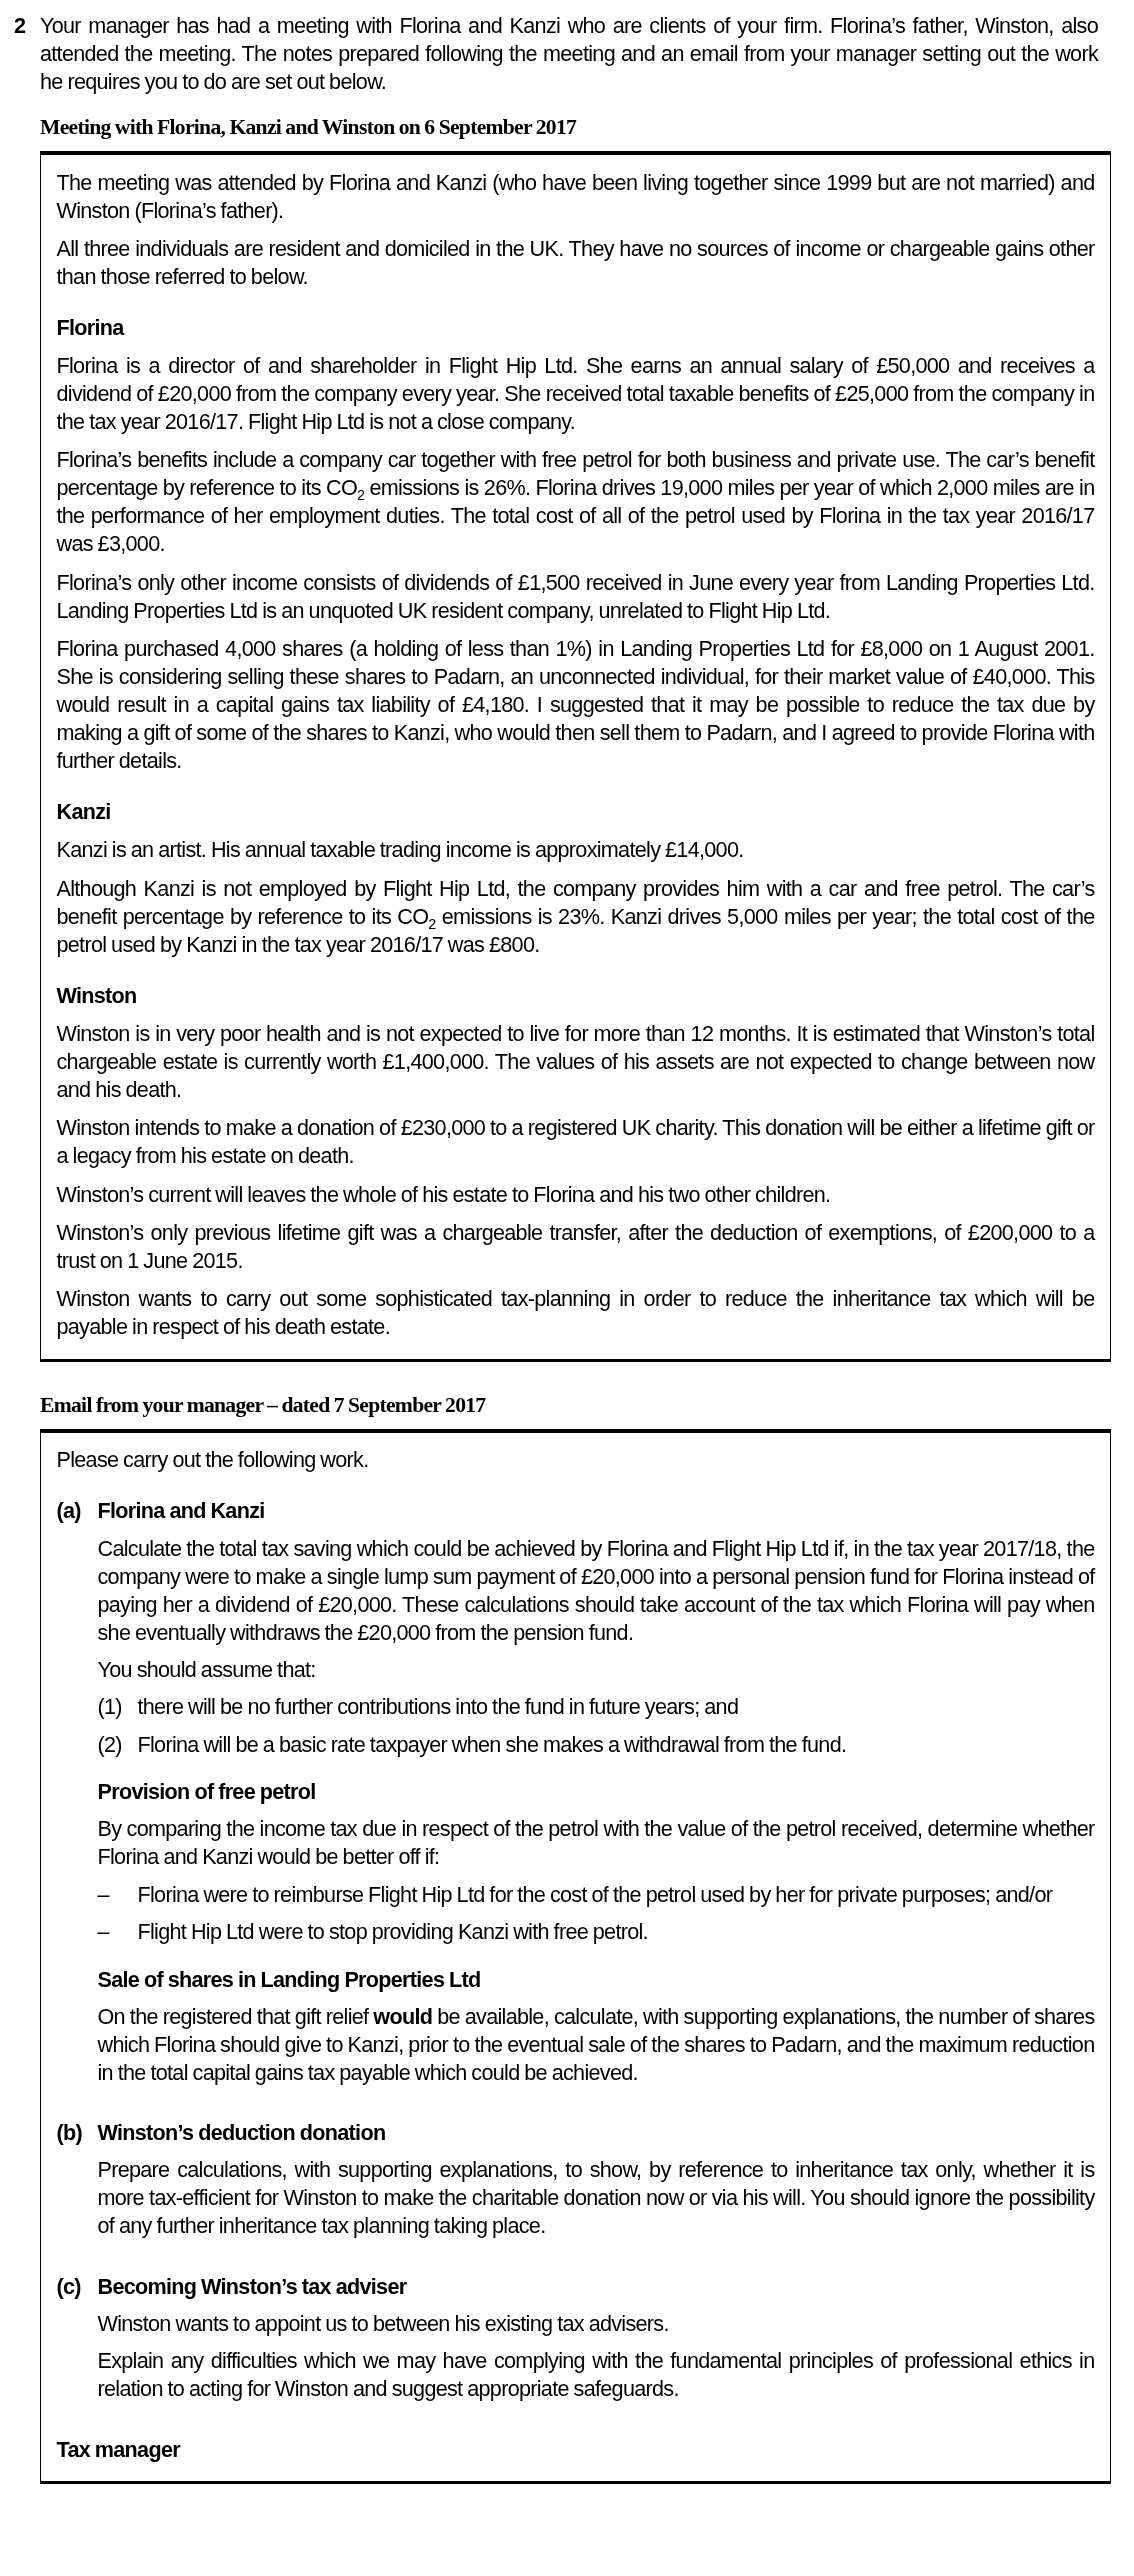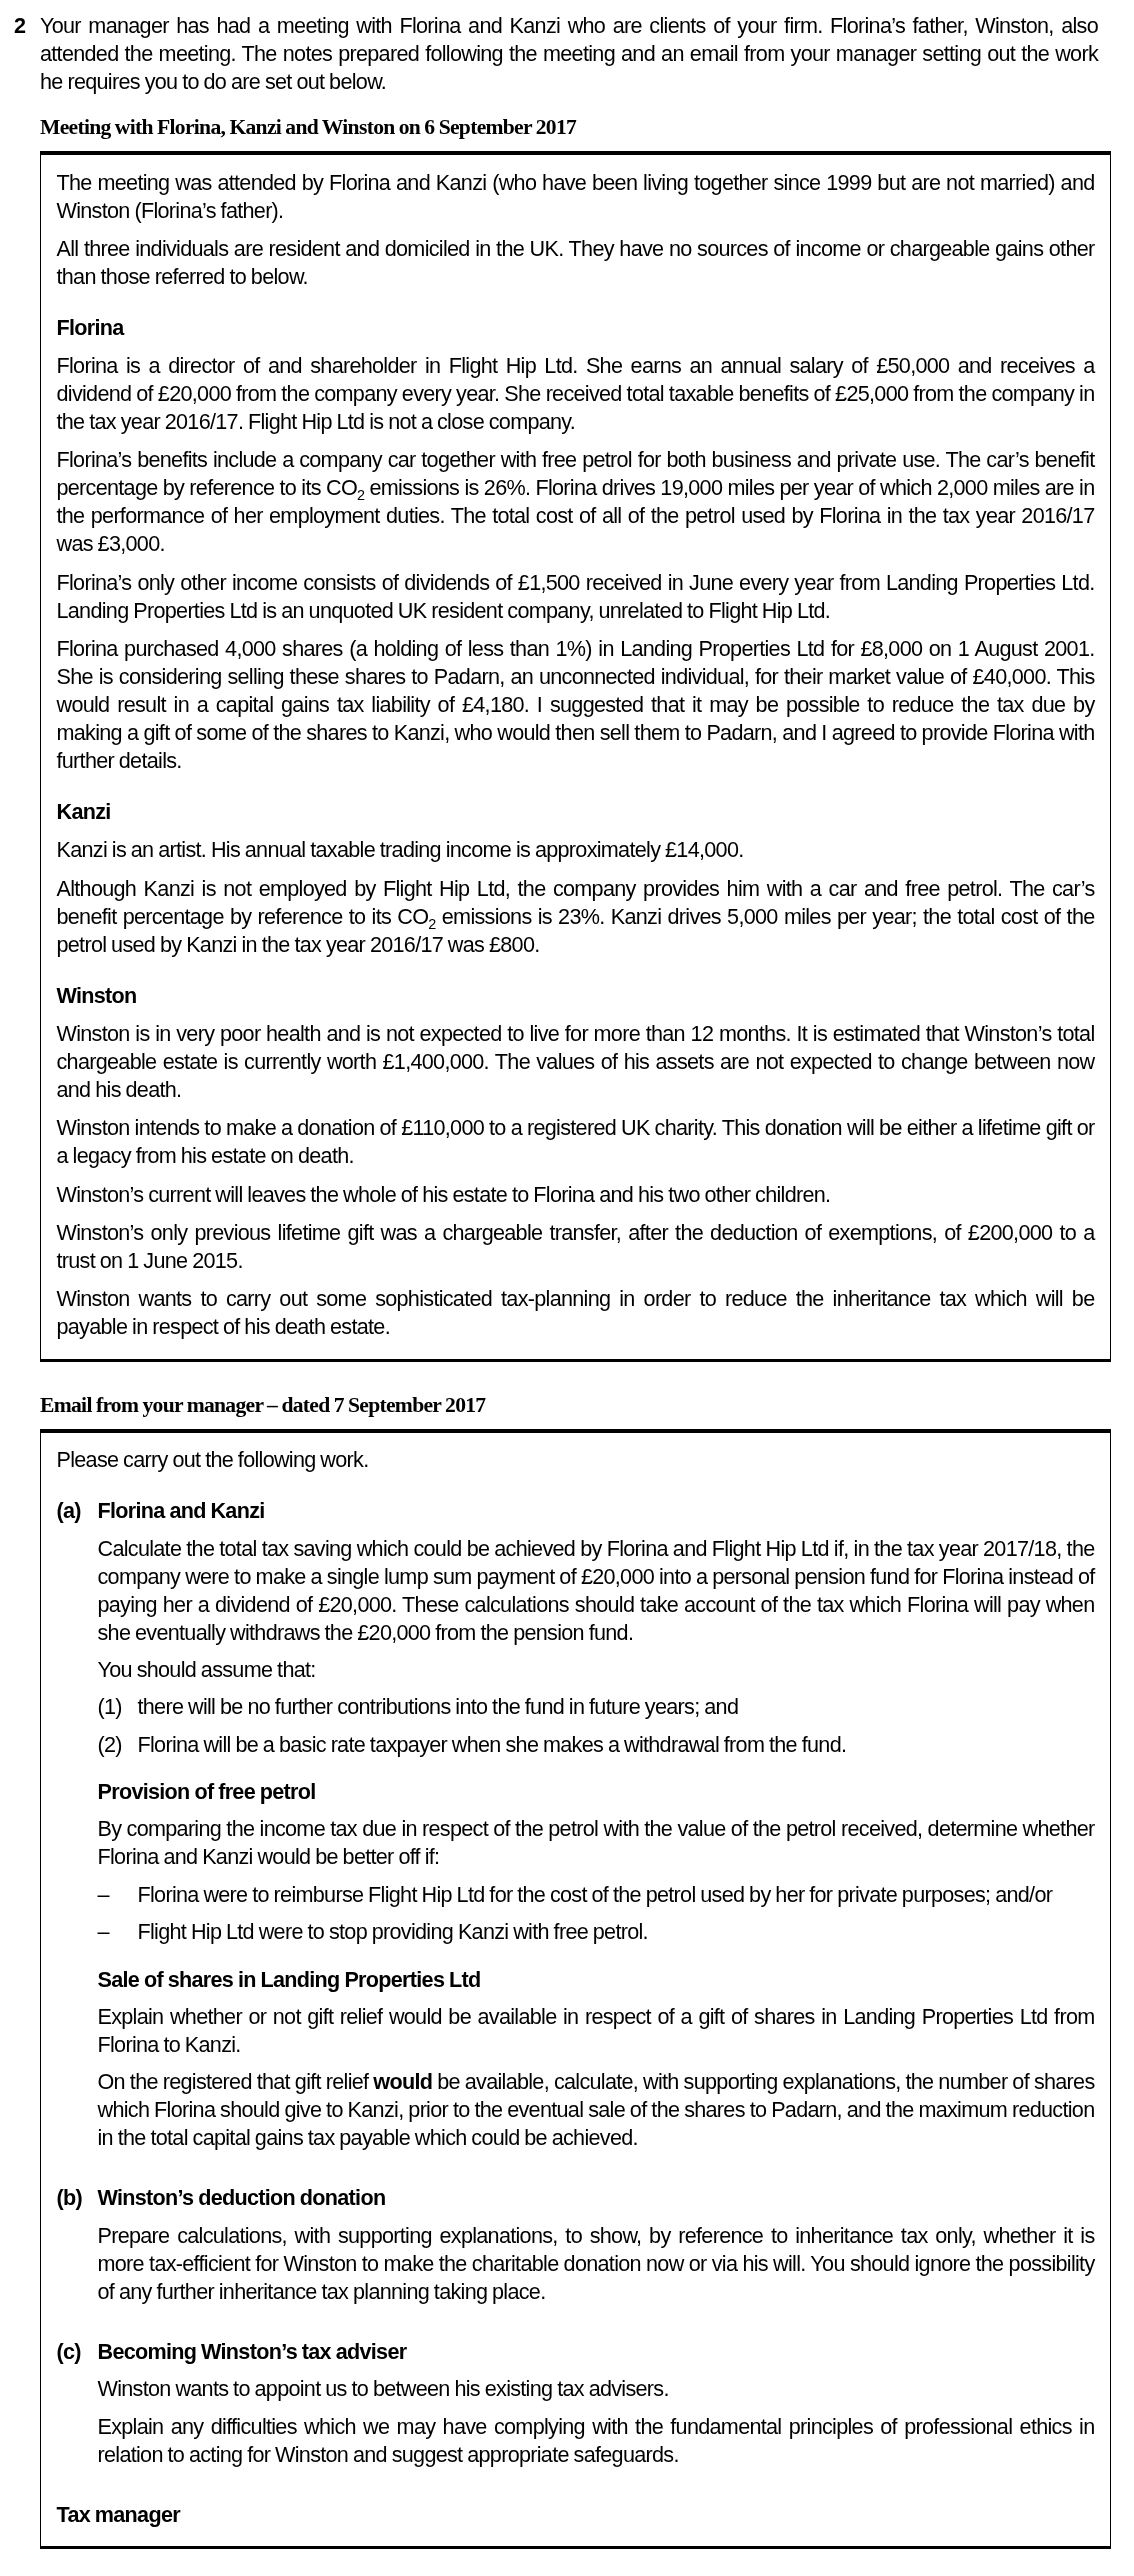--- a/index.html
+++ b/index.html
@@ -86,21 +86,21 @@
     <p><span>Florina’s benefits include a company car together with free petrol for both business and private use. The car’s benefit percentage by reference to its CO</span><sub class="co2">2</sub><span> emissions is 26%. Florina drives 19,000 miles per year of which 2,000 miles are in the performance of her employment duties. The total cost of all of the petrol used by Florina in the tax year 2016/17 was £3,000.</span></p>
     <p>Florina’s only other income consists of dividends of £1,500 received in June every year from Landing Properties Ltd. Landing Properties Ltd is an unquoted UK resident company, unrelated to Flight Hip Ltd.</p>
     <p>Florina purchased 4,000 shares (a holding of less than 1%) in Landing Properties Ltd for £8,000 on 1 August 2001. She is considering selling these shares to Padarn, an unconnected individual, for their market value of £40,000. This would result in a capital gains tax liability of £4,180. I suggested that it may be possible to reduce the tax due by making a gift of some of the shares to Kanzi, who would then sell them to Padarn, and I agreed to provide Florina with further details.</p>
 
     <div class="name-heading">Kanzi</div>
     <p>Kanzi is an artist. His annual taxable trading income is approximately £14,000.</p>
     <p><span>Although Kanzi is not employed by Flight Hip Ltd, the company provides him with a car and free petrol. The car’s benefit percentage by reference to its CO</span><sub class="co2">2</sub><span> emissions is 23%. Kanzi drives 5,000 miles per year; the total cost of the petrol used by Kanzi in the tax year 2016/17 was £800.</span></p>
 
     <div class="name-heading">Winston</div>
     <p>Winston is in very poor health and is not expected to live for more than 12 months. It is estimated that Winston’s total chargeable estate is currently worth £1,400,000. The values of his assets are not expected to change between now and his death.</p>
-    <p>Winston intends to make a donation of £110,000 to a registered UK charity. This donation will be either a lifetime gift or a legacy from his estate on death.</p>
+    <p>Winston intends to make a donation of £230,000 to a registered UK charity. This donation will be either a lifetime gift or a legacy from his estate on death.</p>
     <p>Winston’s current will leaves the whole of his estate to Florina and his two other children.</p>
     <p>Winston’s only previous lifetime gift was a chargeable transfer, after the deduction of exemptions, of £200,000 to a trust on 1 June 2015.</p>
     <p>Winston wants to carry out some sophisticated tax-planning in order to reduce the inheritance tax which will be payable in respect of his death estate.</p>
   </div>
 
   <div class="doc-heading email-heading">Email from your manager – dated 7 September 2017</div>
 
   <div class="note-box">
     <p>Please carry out the following work.</p>
 
@@ -125,21 +125,20 @@
         <div class="list-row">
           <div class="list-label">–</div>
           <div class="list-text">Florina were to reimburse Flight Hip Ltd for the cost of the petrol used by her for private purposes; and/or</div>
         </div>
         <div class="list-row">
           <div class="list-label">–</div>
           <div class="list-text">Flight Hip Ltd were to stop providing Kanzi with free petrol.</div>
         </div>
 
         <div class="sub-heading">Sale of shares in Landing Properties Ltd</div>
-        <p>Explain whether or not gift relief would be available in respect of a gift of shares in Landing Properties Ltd from Florina to Kanzi.</p>
         <p><span>On the registered that gift relief </span><span class="b">would</span><span> be available, calculate, with supporting explanations, the number of shares which Florina should give to Kanzi, prior to the eventual sale of the shares to Padarn, and the maximum reduction in the total capital gains tax payable which could be achieved.</span></p>
       </div>
     </div>
 
     <div class="email-section">
       <div class="sec-label">(b)</div>
       <div class="sec-body">
         <div class="sec-title">Winston’s deduction donation</div>
         <p>Prepare calculations, with supporting explanations, to show, by reference to inheritance tax only, whether it is more tax-efficient for Winston to make the charitable donation now or via his will. You should ignore the possibility of any further inheritance tax planning taking place.</p>
       </div>

